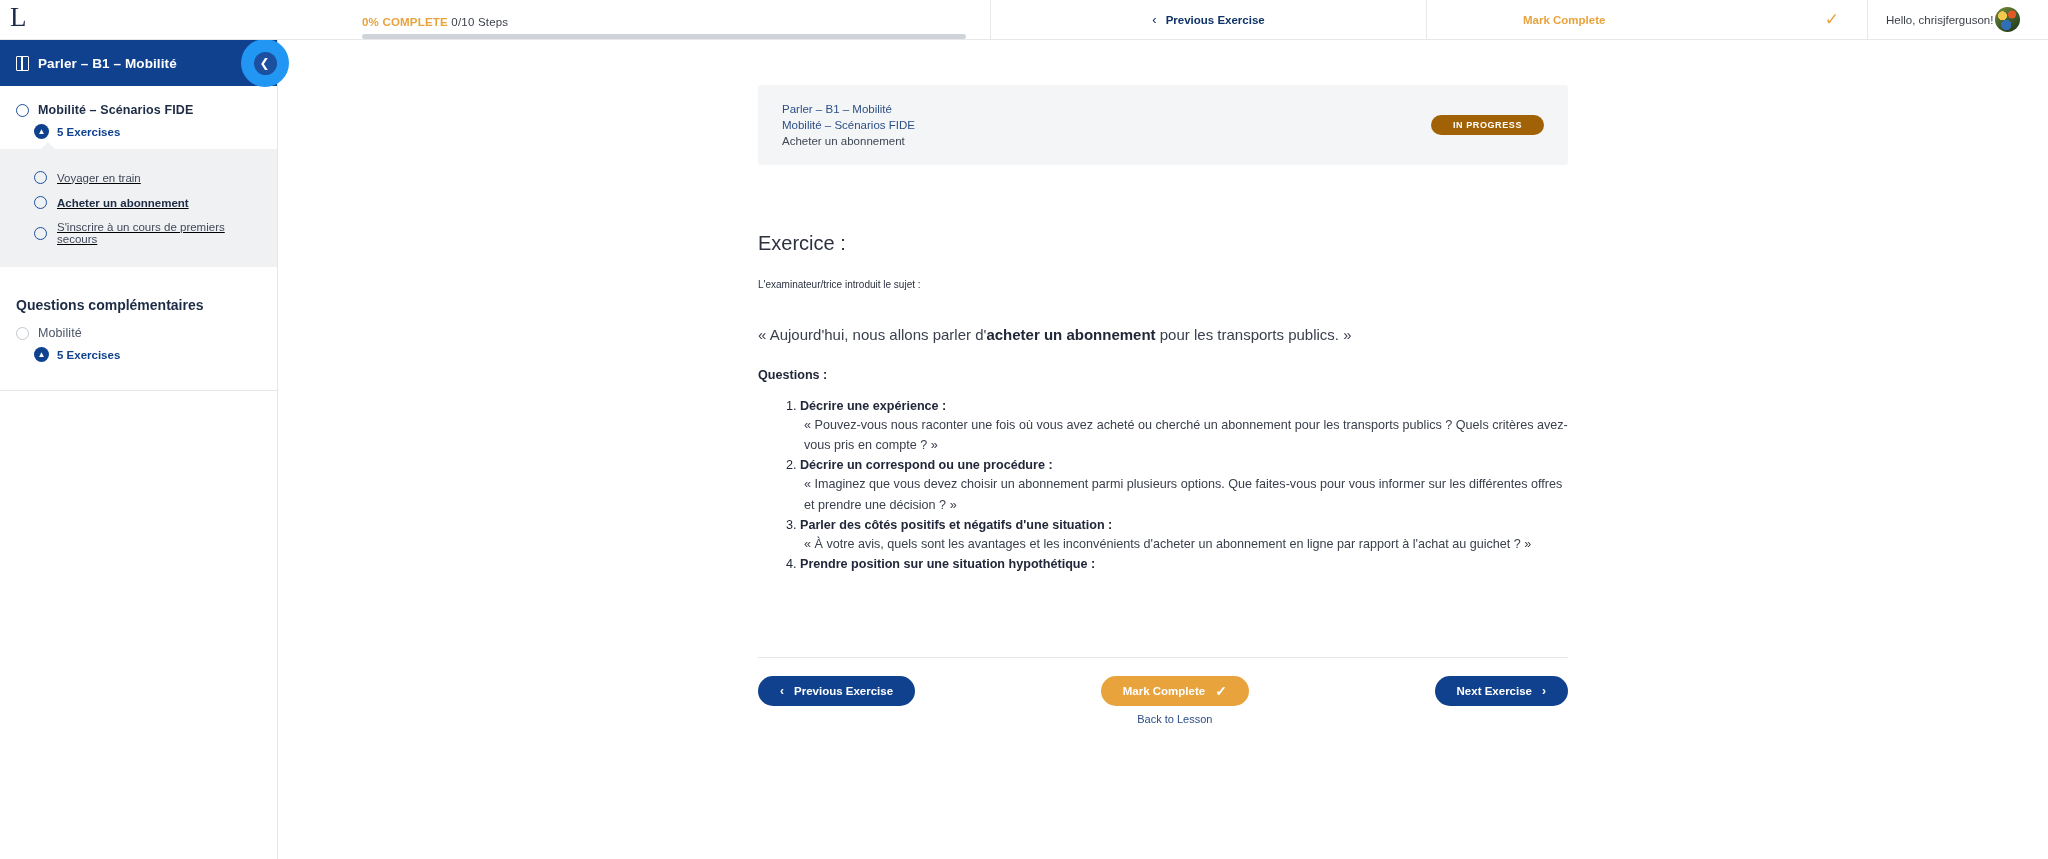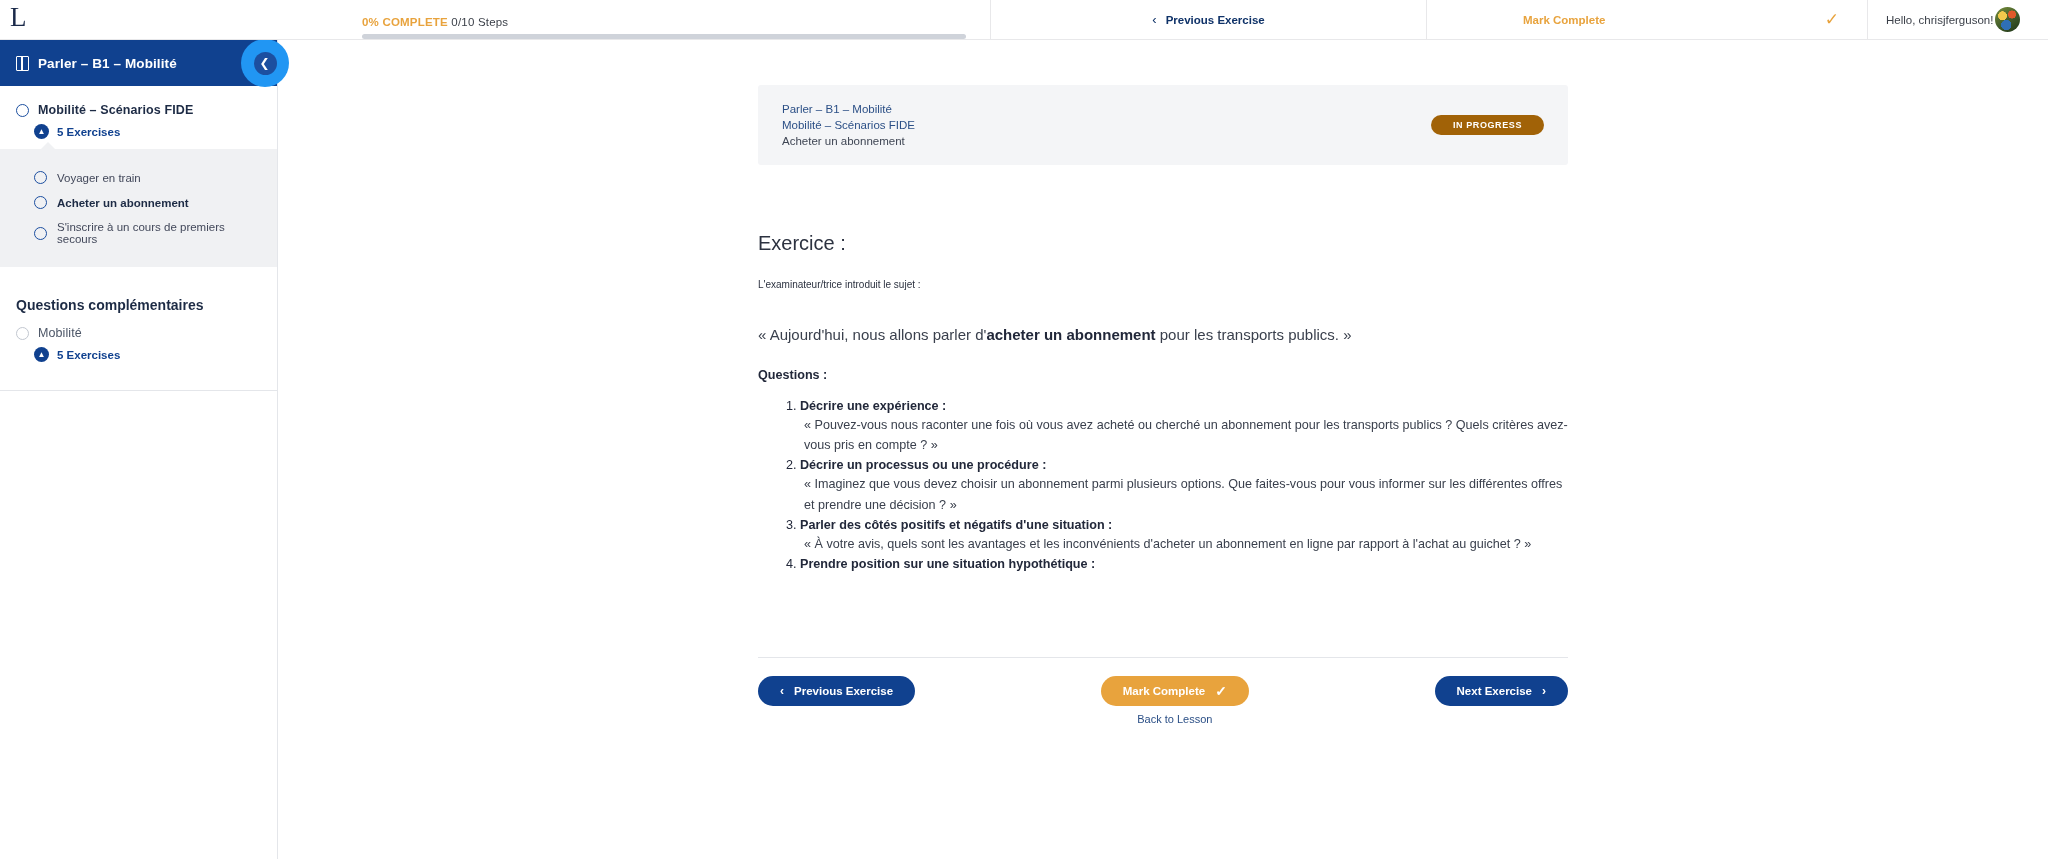--- a/index.html
+++ b/index.html
@@ -128,21 +128,21 @@
   }
   .dot-chevron {
     width: 15px; height: 15px; border-radius: 50%; background: #10418f;
     display: flex; align-items: center; justify-content: center;
     color: #ffffff; font-size: 8px; line-height: 1; flex: 0 0 auto;
   }
   .sb-sub-label { font-size: 11.5px; font-weight: bold; color: #10418f; }
 
   .sb-children {
     background: #f0f1f3; position: relative;
-    padding: 16px 0 16px 0; margin-top: 6px;
+    padding: 16px 0 16px 0; margin-top: 6px; text-decoration: underline;
   }
   .sb-children::before {
     content: ""; position: absolute; top: -7px; left: 40px;
     border-left: 8px solid transparent; border-right: 8px solid transparent;
     border-bottom: 8px solid #f0f1f3;
   }
   .sb-child {
     display: flex; align-items: center; gap: 10px;
     padding: 6px 14px 6px 34px; cursor: pointer;
   }
@@ -333,21 +333,21 @@
       </p>
 
       <p class="ex-questions-label">Questions :</p>
 
       <ol class="qlist">
         <li>
           <span class="qhead">Décrire une expérience :</span>
           <div class="qbody">« Pouvez-vous nous raconter une fois où vous avez acheté ou cherché un abonnement pour les transports publics ? Quels critères avez-vous pris en compte ? »</div>
         </li>
         <li>
-          <span class="qhead">Décrire un processus ou une procédure :</span>
+          <span class="qhead">Décrire un correspond ou une procédure :</span>
           <div class="qbody">« Imaginez que vous devez choisir un abonnement parmi plusieurs options. Que faites-vous pour vous informer sur les différentes offres et prendre une décision ? »</div>
         </li>
         <li>
           <span class="qhead">Parler des côtés positifs et négatifs d'une situation :</span>
           <div class="qbody">« À votre avis, quels sont les avantages et les inconvénients d'acheter un abonnement en ligne par rapport à l'achat au guichet ? »</div>
         </li>
         <li>
           <span class="qhead">Prendre position sur une situation hypothétique :</span>
         </li>
       </ol>

